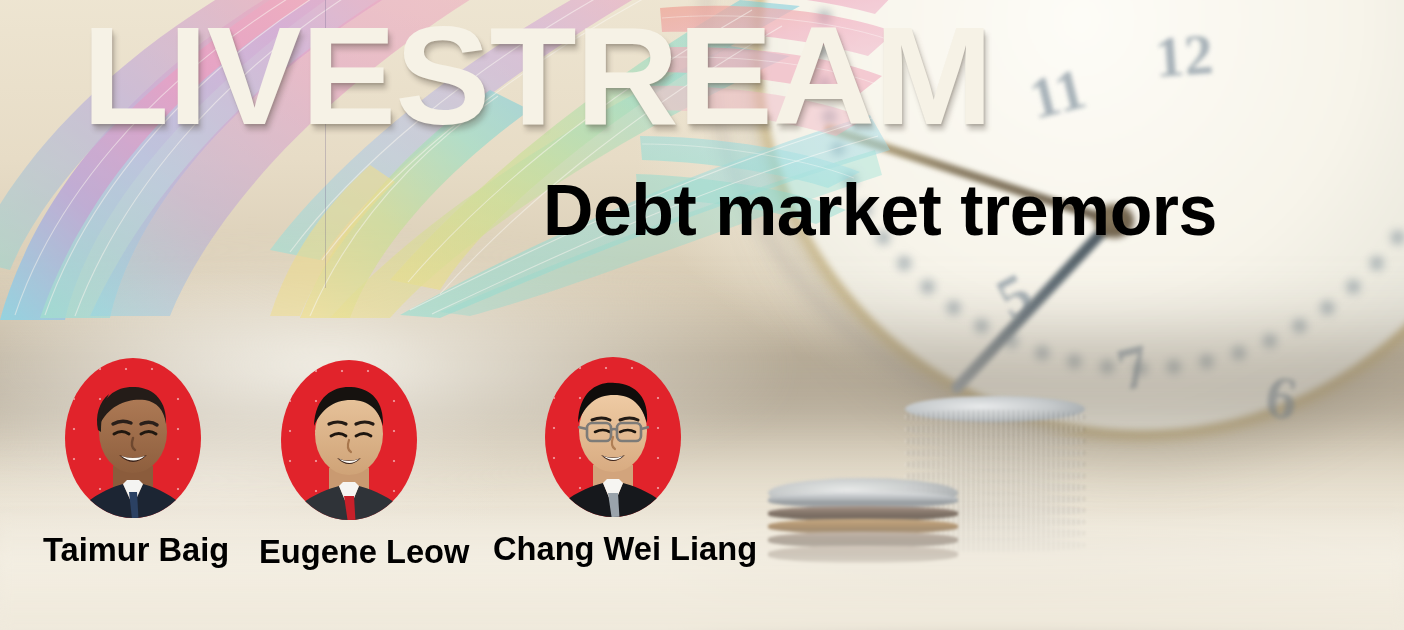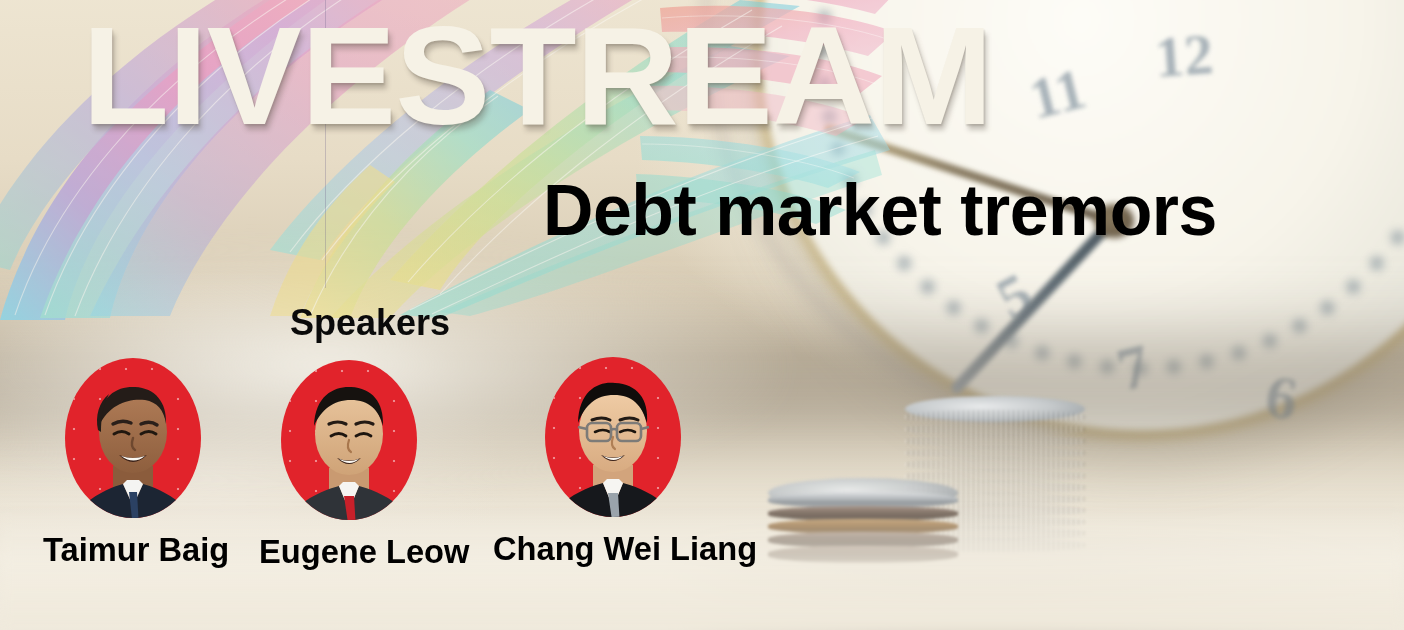--- a/index.html
+++ b/index.html
@@ -377,21 +377,20 @@
           <path d="M684 98 C 752 94, 848 102, 906 124"></path>
           <path d="M672 184 C 738 184, 828 196, 884 218"></path>
         </g>
       </g>
     </svg>
   </div>
   <div class="seam"></div>
 
   <div class="livestream">LIVESTREAM</div>
   <div class="headline">Debt market tremors</div>
-  <div class="speakers-label">Speakers</div>
 
   <div class="speakers">
 
     <div class="speaker" style="left:65px; top:358px;">
       <div class="oval"></div>
       <div class="xmarks">
         <svg viewBox="0 0 136 160">
             <g stroke="#ffd9d9" stroke-width="1.3" opacity=".85">
           <path d="M20 44 l6 6 M26 44 l-6 6"></path>
               <path d="M52 20 l6 6 M58 20 l-6 6"></path>

